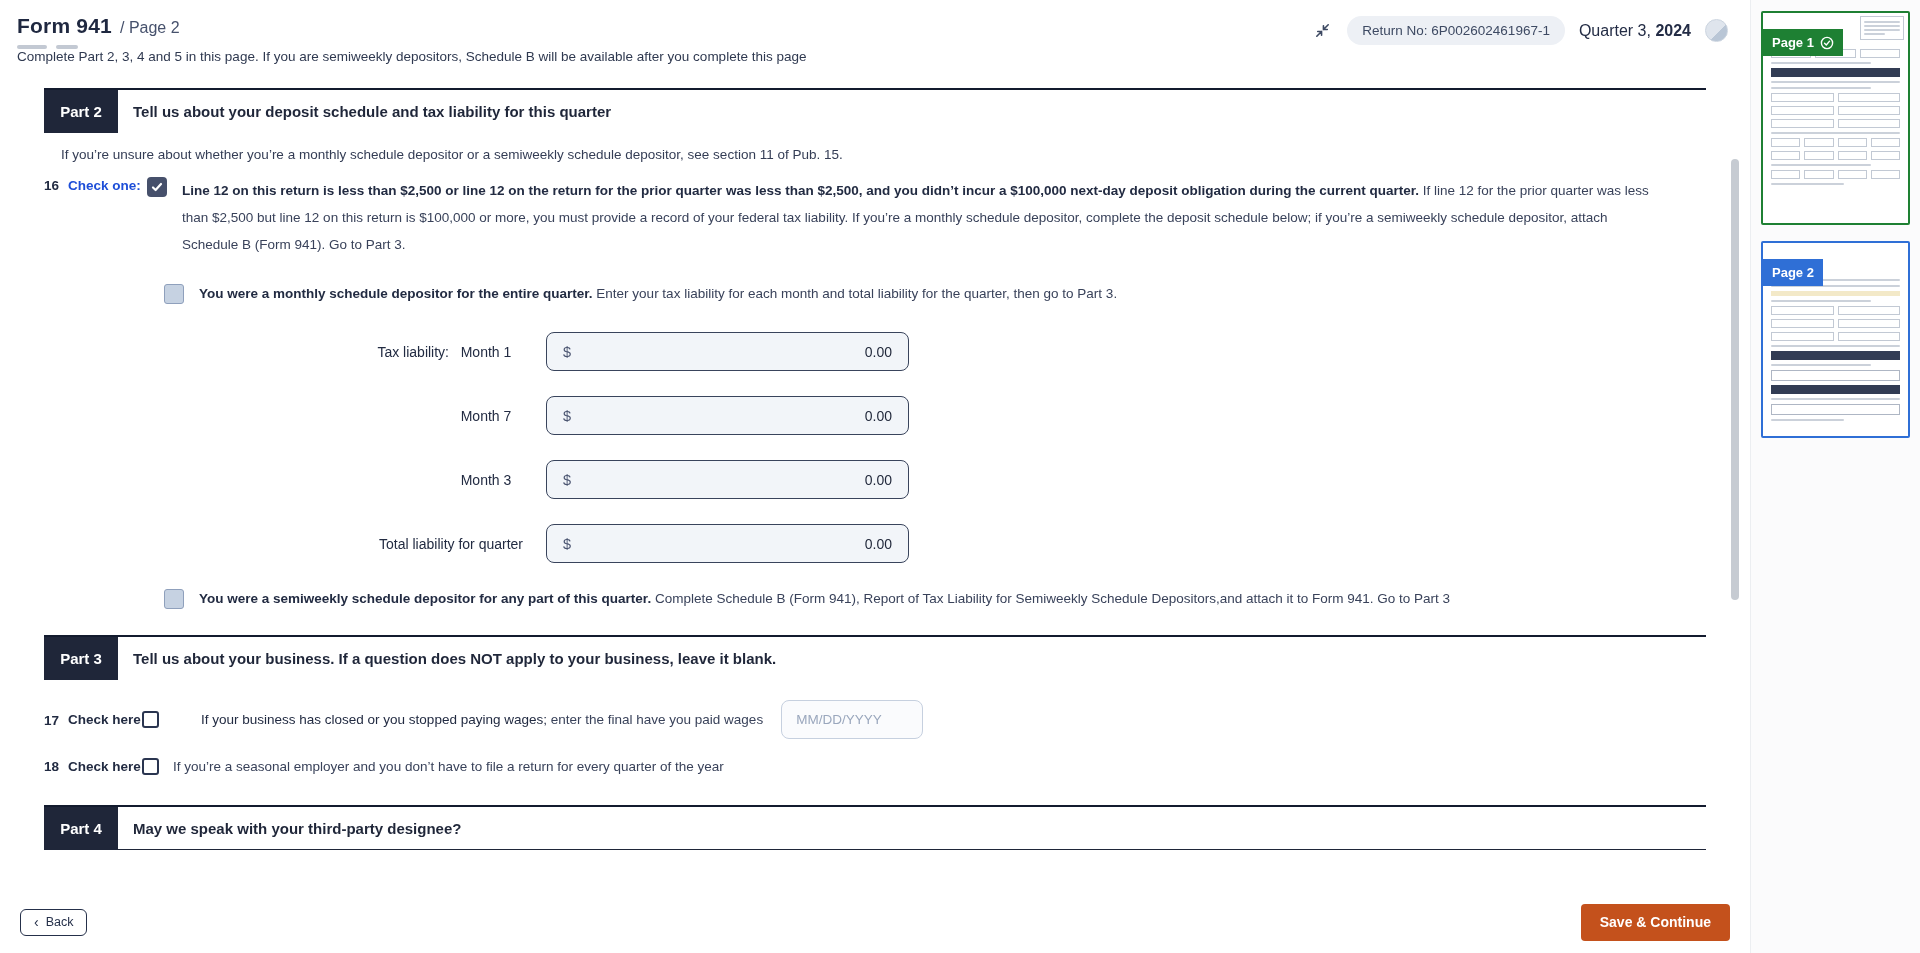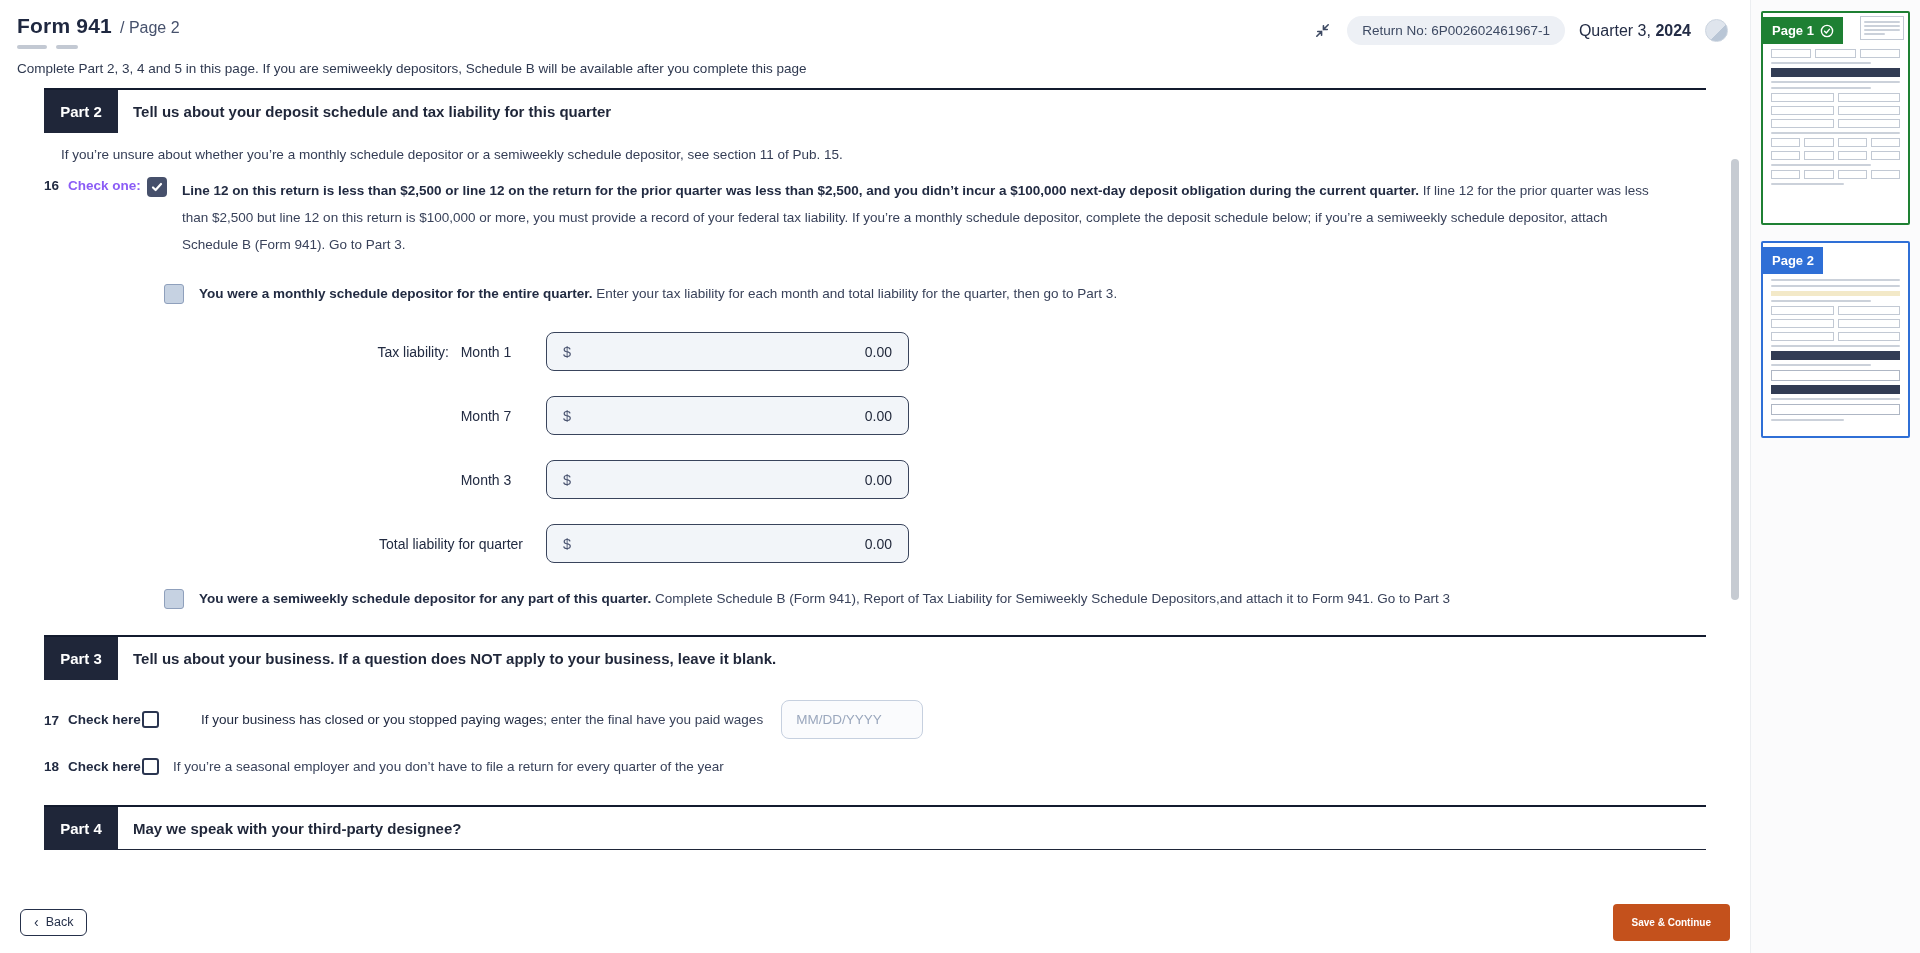--- a/index.html
+++ b/index.html
@@ -10,21 +10,21 @@
   .main-col { position:absolute; left:0; top:0; width:1730px; height:953px; display:flex; flex-direction:column; background:#fff; }
 
   
   .page-header { position:relative; height:88px; padding:14px 0 0 17px; flex:0 0 auto; }
   .title-row { display:flex; align-items:baseline; gap:8px; }
   .form-title { font-size:21px; font-weight:700; color:#1F2840; letter-spacing:.2px; }
   .page-ind { font-size:16px; color:#46516C; }
   .title-dashes { display:flex; gap:9px; margin-top:7px; }
   .title-dashes i { display:block; height:4px; border-radius:2px; background:#C3C9D3; }
   .title-dashes i:first-child { width:30px; } .title-dashes i:last-child { width:22px; }
-  .subtitle { margin-top:12px; font-size:13.5px; color:#2F3950; }
+  .subtitle { margin-top:0; font-size:13.5px; color:#2F3950; }
 
   .header-right { position:absolute; top:16px; right:2px; display:flex; align-items:center; gap:14px; }
   .collapse-btn { width:22px; height:22px; display:flex; align-items:center; justify-content:center; cursor:pointer; }
   .return-pill { background:#EDF0F5; border-radius:17px; padding:7px 15px; font-size:13.5px; color:#3E4A63; white-space:nowrap; }
   .quarter { font-size:16px; color:#232C45; white-space:nowrap; }
   .quarter b { font-weight:700; }
   .circle-ind { width:23px; height:23px; border-radius:50%; background:linear-gradient(315deg,#B9C6D6 42%,#DFE5ED 42%); border:1px solid #CBD4DF; }
 
   
   .content { flex:1 1 auto; margin:0 24px 0 44px; }
@@ -33,21 +33,21 @@
   .part-chip { width:74px; background:#1F2639; color:#fff; display:flex; align-items:center; justify-content:center; font-weight:700; font-size:15px; flex:0 0 auto; }
   .part-title { display:flex; align-items:center; margin-left:15px; font-weight:600; font-size:15px; color:#1F2639; flex:1; }
   .part-total { display:flex; align-items:center; font-size:15px; color:#1F2639; gap:6px; margin-right:20px; white-space:nowrap; }
   .part-total b { font-weight:700; font-size:15.5px; }
   .ph-bottom { border-bottom:1px solid #1F2639; }
 
   .intro { margin:14px 0 0 17px; font-size:13.5px; color:#343D55; }
 
   .q-row { display:flex; margin-top:15px; }
   .q-num { width:24px; font-size:13.5px; font-weight:700; color:#222B42; flex:0 0 auto; padding-top:1px; }
-  .q-check-one { width:79px; font-size:13.5px; font-weight:700; color:#8b5cf6; flex:0 0 auto; padding-top:1px; }
+  .q-check-one { width:79px; font-size:13.5px; font-weight:700; color:#1d4ed8; flex:0 0 auto; padding-top:1px; }
 
   .cb { flex:0 0 auto; }
   .cb-checked { width:20px; height:20px; border-radius:4px; background:#46506B; display:flex; align-items:center; justify-content:center; cursor:pointer; }
   .cb-soft { width:20px; height:20px; border-radius:3px; background:#C6D2E2; border:1.5px solid #8FA0BC; cursor:pointer; }
   .cb-plain { width:17px; height:17px; border-radius:3px; background:#fff; border:2px solid #2A3550; cursor:pointer; }
 
   .q-text { margin-left:15px; font-size:13.5px; line-height:27px; color:#39425A; flex:1; margin-right:46px; }
   .q-text b, .opt-text b { color:#222B42; font-weight:700; }
 
   .note-box { margin:16px 20px 0 155px; background:#FCF7E5; border-left:4px solid #A6781B; padding:10px 14px; font-size:13.5px; color:#3A4254; }
@@ -73,32 +73,32 @@
   .p3-text b { color:#222B42; font-weight:400;padding-left:28px; }
   .date-input { margin-left:18px; width:142px; height:39px; background:#FAFBFD; border:1px solid #C6D0DF; border-radius:8px; padding:0 14px; font-size:13.5px; color:#414B64; font-family:"Liberation Sans",sans-serif; }
   .date-input::placeholder { color:#9AA7BD; }
 
   .mt26 { margin-top:26px; }
 
   
   .app-footer { flex:0 0 auto; height:56px; display:flex; align-items:center; justify-content:space-between; padding:0 0 6px 20px; }
   .back-btn { height:27px; padding:0 13px; border:1px solid #25304A; border-radius:6px; background:#fff; color:#25304A; font-size:12.5px; display:flex; align-items:center; gap:7px; cursor:pointer; font-family:"Liberation Sans",sans-serif; }
   .back-chevron { font-size:14px; line-height:1; }
-  .save-btn { height:37px; padding:0 19px; background:#C4511C; border:none; border-radius:4px; color:#fff; font-size:10px; font-weight:700; cursor:pointer; font-family:"Liberation Sans",sans-serif; }
+  .save-btn { height:37px; padding:0 19px; background:#C4511C; border:none; border-radius:4px; color:#fff; font-size:14px; font-weight:700; cursor:pointer; font-family:"Liberation Sans",sans-serif; }
 
   
   .v-scrollbar { position:absolute; left:1730px; top:0; width:10px; height:953px; }
   .v-thumb { position:absolute; left:1px; top:159px; width:8px; height:441px; background:#C6CBD2; border-radius:4px; cursor:grab; }
 
   
   .sidebar { position:absolute; left:1750px; top:0; width:170px; height:953px; background:#FBFBFC; border-left:1px solid #ECEEF1; padding:11px 10px; }
   .page-thumb { position:relative; background:#fff; border-radius:2px; cursor:pointer; overflow:hidden; }
   .thumb-1 { height:214px; border:2px solid #1E8033; margin-bottom:16px; }
   .thumb-2 { height:197px; border:2px solid #2F6FD6; }
-  .thumb-badge { position:absolute; top:4px; left:0; z-index:2; padding:6px 9px; color:#fff; font-weight:700; font-size:13px; display:flex; align-items:center; gap:6px; }
+  .thumb-badge { position:absolute; top:16px; left:0; z-index:2; padding:6px 9px; color:#fff; font-weight:700; font-size:13px; display:flex; align-items:center; gap:6px; }
   .badge-green { background:#1E8033; }
   .badge-blue { background:#2F6FD6; }
   .sketch { position:absolute; inset:0; padding:32px 6px 6px 6px; }
   .t-line { height:2px; background:#CBD1DA; border-radius:1px; margin:4px 2px; }
   .t-line.short { width:55%; } .t-line.mid { width:75%; }
   .t-box { border:1px solid #AEB6C4; height:11px; margin:4px 2px; }
   .t-dark { background:#323C54; height:9px; margin:4px 2px; }
   .t-note { background:#F3E9C8; height:5px; margin:4px 2px; }
   .t-cols { display:flex; gap:4px; margin:4px 2px; }
   .t-cols > i { display:block; flex:1; border:1px solid #C2C9D4; height:9px; }

